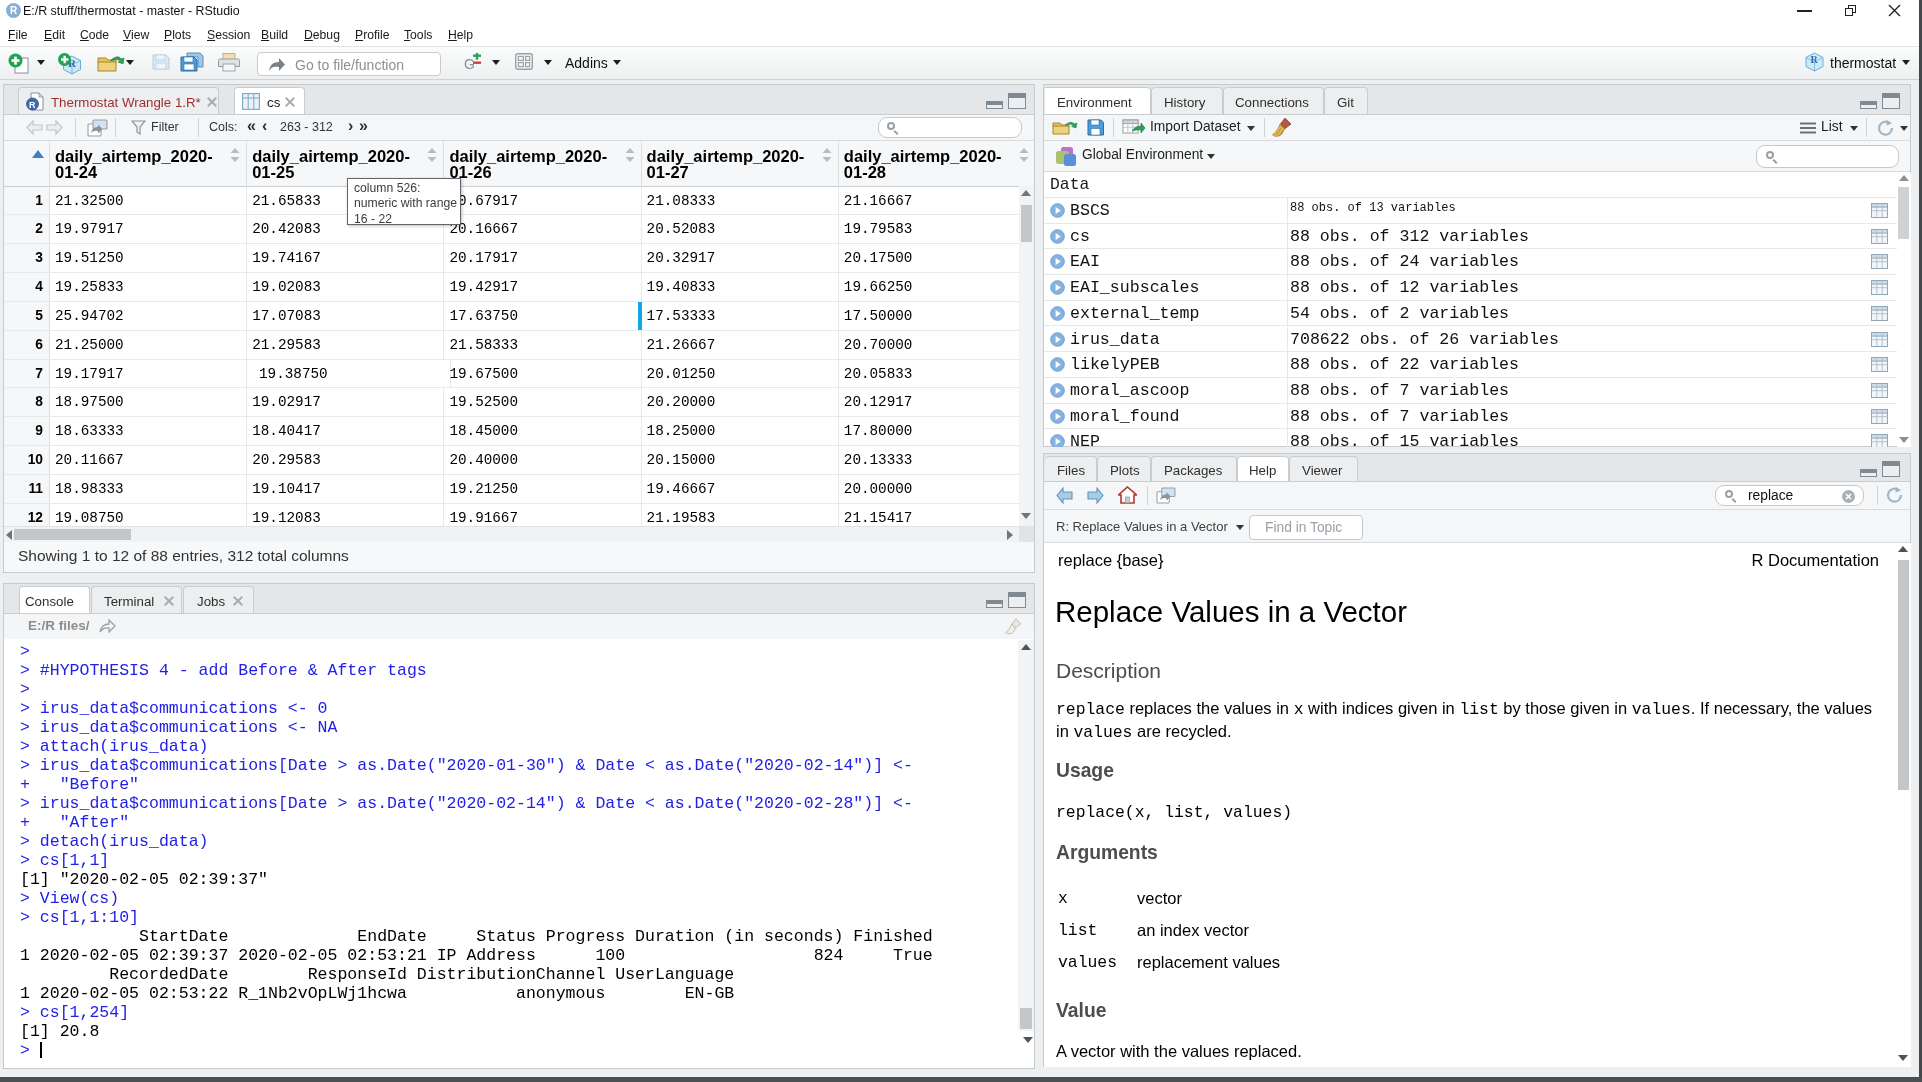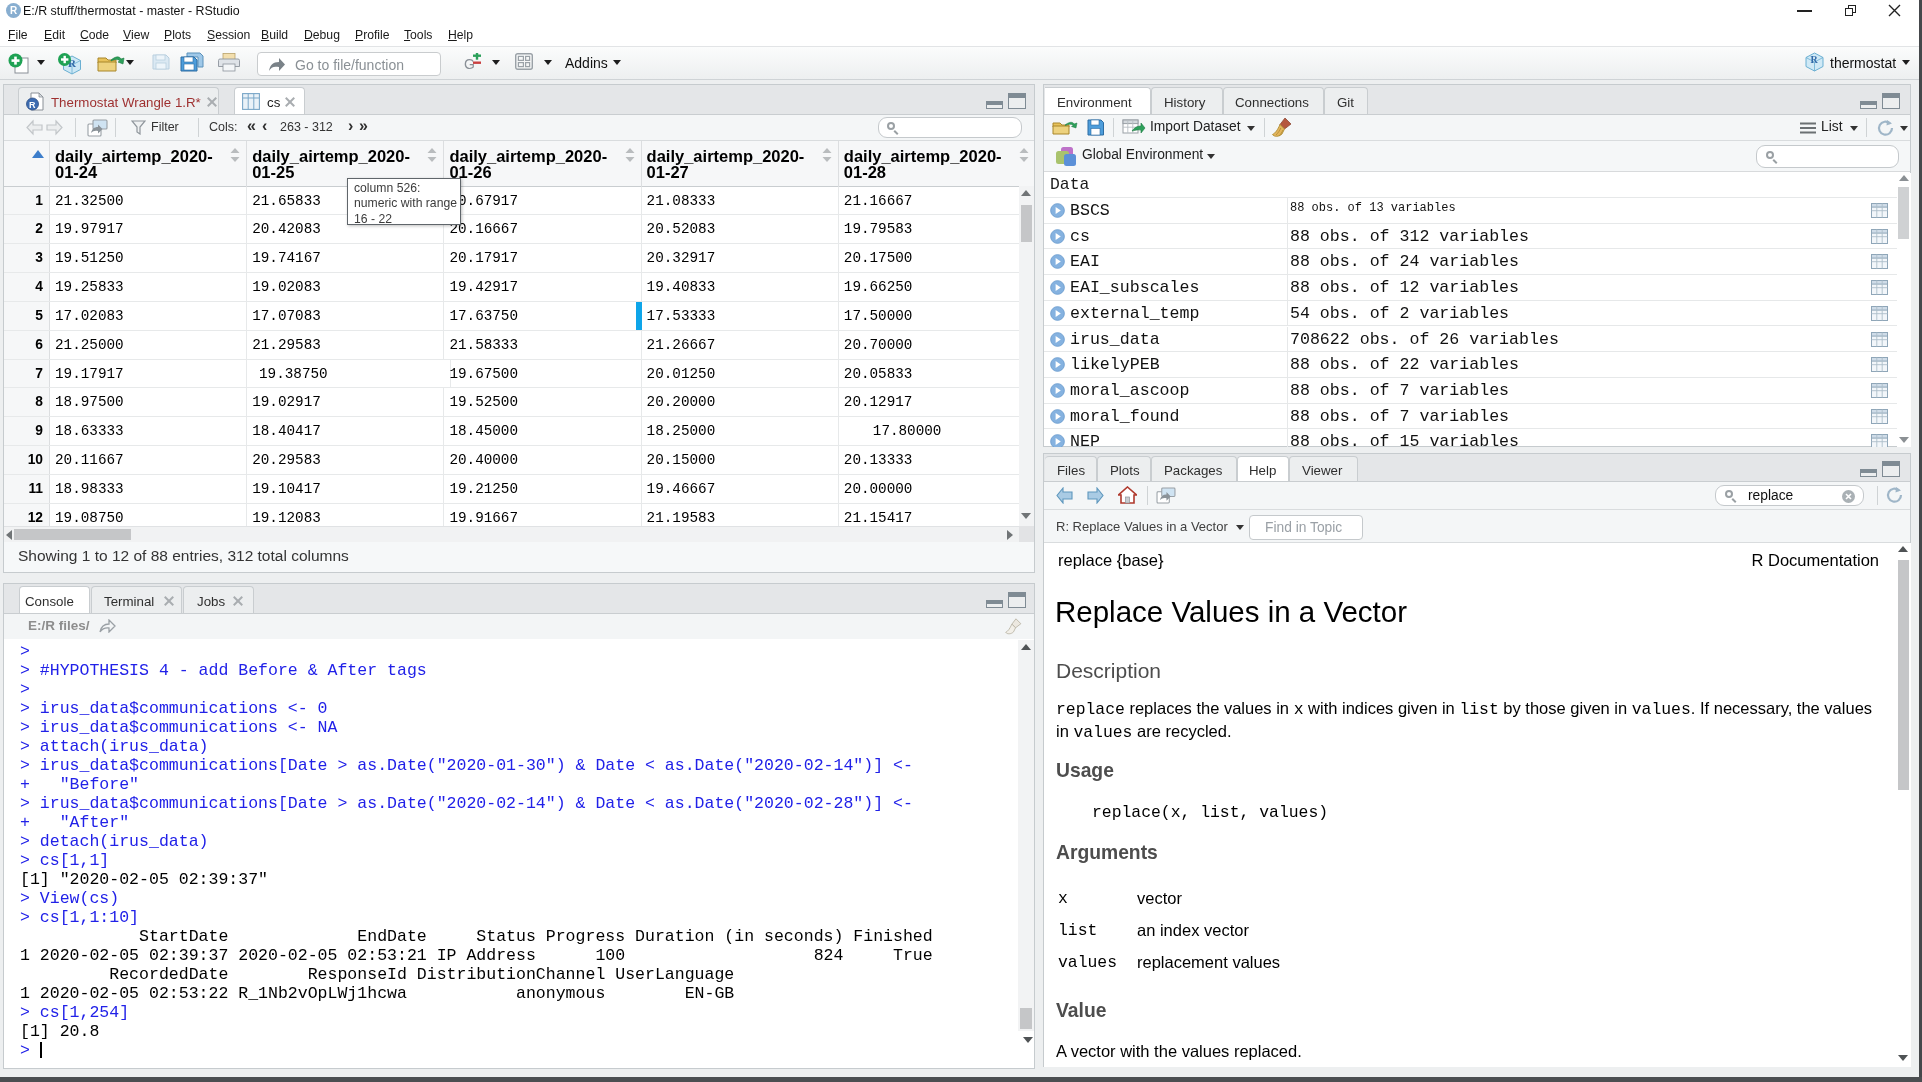--- a/index.html
+++ b/index.html
@@ -286,23 +286,23 @@
       <div style="position:absolute;left:0;top:132.05px;width:1030px;height:28.85px;border-bottom:1px solid #e7e9ea;">
         <div style="position:absolute;left:0;top:0;width:46px;height:100%;background:#f6f7f8;border-right:1px solid #dcdee0;font-weight:bold;font-size:13.8px;color:#000;text-align:right;padding:6px 6px 0 0;">4</div>
         <div class="mono" style="position:absolute;left:46px;top:0;width:197.2px;height:100%;border-right:1px solid #e7e9ea;font-size:14.3px;color:#000;padding:6px 0 0 5px;">19.25833</div>
         <div class="mono" style="position:absolute;left:243.2px;top:0;width:197.2px;height:100%;border-right:1px solid #e7e9ea;font-size:14.3px;color:#000;padding:6px 0 0 5px;">19.02083</div>
         <div class="mono" style="position:absolute;left:440.4px;top:0;width:197.2px;height:100%;border-right:1px solid #e7e9ea;font-size:14.3px;color:#000;padding:6px 0 0 5px;">19.42917</div>
         <div class="mono" style="position:absolute;left:637.5999999999999px;top:0;width:197.2px;height:100%;border-right:1px solid #e7e9ea;font-size:14.3px;color:#000;padding:6px 0 0 5px;">19.40833</div>
         <div class="mono" style="position:absolute;left:834.8px;top:0;width:197.2px;height:100%;border-right:1px solid #e7e9ea;font-size:14.3px;color:#000;padding:6px 0 0 5px;">19.66250</div>
       </div>
       <div style="position:absolute;left:0;top:160.9px;width:1030px;height:28.85px;border-bottom:1px solid #e7e9ea;">
         <div style="position:absolute;left:0;top:0;width:46px;height:100%;background:#f6f7f8;border-right:1px solid #dcdee0;font-weight:bold;font-size:13.8px;color:#000;text-align:right;padding:6px 6px 0 0;">5</div>
-        <div class="mono" style="position:absolute;left:46px;top:0;width:197.2px;height:100%;border-right:1px solid #e7e9ea;font-size:14.3px;color:#000;padding:6px 0 0 5px;">17.02083</div>
+        <div class="mono" style="position:absolute;left:46px;top:0;width:197.2px;height:100%;border-right:1px solid #e7e9ea;font-size:14.3px;color:#000;padding:6px 0 0 5px;">25.94702</div>
         <div class="mono" style="position:absolute;left:243.2px;top:0;width:197.2px;height:100%;border-right:1px solid #e7e9ea;font-size:14.3px;color:#000;padding:6px 0 0 5px;">17.07083</div>
-        <div class="mono" style="position:absolute;left:440.4px;top:0;width:197.2px;height:100%;border-right:6px solid #0ea5e9;font-size:14.3px;color:#000;padding:6px 0 0 5px;">17.63750</div>
+        <div class="mono" style="position:absolute;left:440.4px;top:0;width:197.2px;height:100%;border-right:4px solid #0ea5e9;font-size:14.3px;color:#000;padding:6px 0 0 5px;">17.63750</div>
         <div class="mono" style="position:absolute;left:637.5999999999999px;top:0;width:197.2px;height:100%;border-right:1px solid #e7e9ea;font-size:14.3px;color:#000;padding:6px 0 0 5px;">17.53333</div>
         <div class="mono" style="position:absolute;left:834.8px;top:0;width:197.2px;height:100%;border-right:1px solid #e7e9ea;font-size:14.3px;color:#000;padding:6px 0 0 5px;">17.50000</div>
       </div>
       <div style="position:absolute;left:0;top:189.75px;width:1030px;height:28.85px;border-bottom:1px solid #e7e9ea;">
         <div style="position:absolute;left:0;top:0;width:46px;height:100%;background:#f6f7f8;border-right:1px solid #dcdee0;font-weight:bold;font-size:13.8px;color:#000;text-align:right;padding:6px 6px 0 0;">6</div>
         <div class="mono" style="position:absolute;left:46px;top:0;width:197.2px;height:100%;border-right:1px solid #e7e9ea;font-size:14.3px;color:#000;padding:6px 0 0 5px;">21.25000</div>
         <div class="mono" style="position:absolute;left:243.2px;top:0;width:197.2px;height:100%;border-right:1px solid #e7e9ea;font-size:14.3px;color:#000;padding:6px 0 0 5px;">21.29583</div>
         <div class="mono" style="position:absolute;left:440.4px;top:0;width:197.2px;height:100%;border-right:1px solid #e7e9ea;font-size:14.3px;color:#000;padding:6px 0 0 5px;">21.58333</div>
         <div class="mono" style="position:absolute;left:637.5999999999999px;top:0;width:197.2px;height:100%;border-right:1px solid #e7e9ea;font-size:14.3px;color:#000;padding:6px 0 0 5px;">21.26667</div>
         <div class="mono" style="position:absolute;left:834.8px;top:0;width:197.2px;height:100%;border-right:1px solid #e7e9ea;font-size:14.3px;color:#000;padding:6px 0 0 5px;">20.70000</div>
@@ -322,21 +322,21 @@
         <div class="mono" style="position:absolute;left:440.4px;top:0;width:197.2px;height:100%;border-right:1px solid #e7e9ea;font-size:14.3px;color:#000;padding:6px 0 0 5px;">19.52500</div>
         <div class="mono" style="position:absolute;left:637.5999999999999px;top:0;width:197.2px;height:100%;border-right:1px solid #e7e9ea;font-size:14.3px;color:#000;padding:6px 0 0 5px;">20.20000</div>
         <div class="mono" style="position:absolute;left:834.8px;top:0;width:197.2px;height:100%;border-right:1px solid #e7e9ea;font-size:14.3px;color:#000;padding:6px 0 0 5px;">20.12917</div>
       </div>
       <div style="position:absolute;left:0;top:276.3px;width:1030px;height:28.85px;border-bottom:1px solid #e7e9ea;">
         <div style="position:absolute;left:0;top:0;width:46px;height:100%;background:#f6f7f8;border-right:1px solid #dcdee0;font-weight:bold;font-size:13.8px;color:#000;text-align:right;padding:6px 6px 0 0;">9</div>
         <div class="mono" style="position:absolute;left:46px;top:0;width:197.2px;height:100%;border-right:1px solid #e7e9ea;font-size:14.3px;color:#000;padding:6px 0 0 5px;">18.63333</div>
         <div class="mono" style="position:absolute;left:243.2px;top:0;width:197.2px;height:100%;border-right:1px solid #e7e9ea;font-size:14.3px;color:#000;padding:6px 0 0 5px;">18.40417</div>
         <div class="mono" style="position:absolute;left:440.4px;top:0;width:197.2px;height:100%;border-right:1px solid #e7e9ea;font-size:14.3px;color:#000;padding:6px 0 0 5px;">18.45000</div>
         <div class="mono" style="position:absolute;left:637.5999999999999px;top:0;width:197.2px;height:100%;border-right:1px solid #e7e9ea;font-size:14.3px;color:#000;padding:6px 0 0 5px;">18.25000</div>
-        <div class="mono" style="position:absolute;left:834.8px;top:0;width:197.2px;height:100%;border-right:1px solid #e7e9ea;font-size:14.3px;color:#000;padding:6px 0 0 5px;margin-left:29px;">17.80000</div>
+        <div class="mono" style="position:absolute;left:834.8px;top:0;width:197.2px;height:100%;border-right:1px solid #e7e9ea;font-size:14.3px;color:#000;padding:6px 0 0 5px;">17.80000</div>
       </div>
       <div style="position:absolute;left:0;top:305.15000000000003px;width:1030px;height:28.85px;border-bottom:1px solid #e7e9ea;">
         <div style="position:absolute;left:0;top:0;width:46px;height:100%;background:#f6f7f8;border-right:1px solid #dcdee0;font-weight:bold;font-size:13.8px;color:#000;text-align:right;padding:6px 6px 0 0;">10</div>
         <div class="mono" style="position:absolute;left:46px;top:0;width:197.2px;height:100%;border-right:1px solid #e7e9ea;font-size:14.3px;color:#000;padding:6px 0 0 5px;">20.11667</div>
         <div class="mono" style="position:absolute;left:243.2px;top:0;width:197.2px;height:100%;border-right:1px solid #e7e9ea;font-size:14.3px;color:#000;padding:6px 0 0 5px;">20.29583</div>
         <div class="mono" style="position:absolute;left:440.4px;top:0;width:197.2px;height:100%;border-right:1px solid #e7e9ea;font-size:14.3px;color:#000;padding:6px 0 0 5px;">20.40000</div>
         <div class="mono" style="position:absolute;left:637.5999999999999px;top:0;width:197.2px;height:100%;border-right:1px solid #e7e9ea;font-size:14.3px;color:#000;padding:6px 0 0 5px;">20.15000</div>
         <div class="mono" style="position:absolute;left:834.8px;top:0;width:197.2px;height:100%;border-right:1px solid #e7e9ea;font-size:14.3px;color:#000;padding:6px 0 0 5px;">20.13333</div>
       </div>
       <div style="position:absolute;left:0;top:334px;width:1030px;height:28.85px;border-bottom:1px solid #e7e9ea;">
@@ -721,21 +721,21 @@
     </div>
   </div>
 
   <div class="abs" id="helpbody" style="left:0;top:89px;width:100%;height:524px;background:#fff;overflow:hidden;">
       <div style="position:absolute;left:14px;top:8px;font-size:16.5px;color:#000;">replace {base}</div>
       <div style="position:absolute;right:31px;top:8px;font-size:16.5px;color:#000;">R Documentation</div>
       <div style="position:absolute;left:11px;top:52px;font-size:29.5px;color:#000;">Replace Values in a Vector</div>
       <div style="position:absolute;left:12px;top:116px;font-size:21px;font-weight:normal;color:#4d4d4d;">Description</div>
       <div style="position:absolute;left:12px;top:155px;font-size:16.5px;color:#000;line-height:21.5px;width:845px;"><span class="mono" style="font-size:16.4px;">replace</span> replaces the values in <span class="mono" style="font-size:16.4px;">x</span> with indices given in <span class="mono" style="font-size:16.4px;">list</span> by those given in <span class="mono" style="font-size:16.4px;">values</span>. If necessary, the values<br>in <span class="mono" style="font-size:16.4px;">values</span> are recycled.</div>
       <div style="position:absolute;left:12px;top:217px;font-size:19.3px;font-weight:bold;color:#4d4d4d;">Usage</div>
-      <div class="mono" style="position:absolute;left:12px;top:260px;font-size:16.4px;color:#000;margin-left:36px;">replace(x, list, values)</div>
+      <div class="mono" style="position:absolute;left:12px;top:260px;font-size:16.4px;color:#000;">replace(x, list, values)</div>
       <div style="position:absolute;left:12px;top:299px;font-size:19.3px;font-weight:bold;color:#4d4d4d;">Arguments</div>
       <div class="mono" style="position:absolute;left:14px;top:346px;font-size:16.4px;">x</div>
       <div style="position:absolute;left:93px;top:346px;font-size:16.5px;">vector</div>
       <div class="mono" style="position:absolute;left:14px;top:378px;font-size:16.4px;">list</div>
       <div style="position:absolute;left:93px;top:378px;font-size:16.5px;">an index vector</div>
       <div class="mono" style="position:absolute;left:14px;top:410px;font-size:16.4px;">values</div>
       <div style="position:absolute;left:93px;top:410px;font-size:16.5px;">replacement values</div>
       <div style="position:absolute;left:12px;top:457px;font-size:19.3px;font-weight:bold;color:#4d4d4d;">Value</div>
       <div style="position:absolute;left:12px;top:499px;font-size:16.5px;color:#000;">A vector with the values replaced.</div>
     </div>

